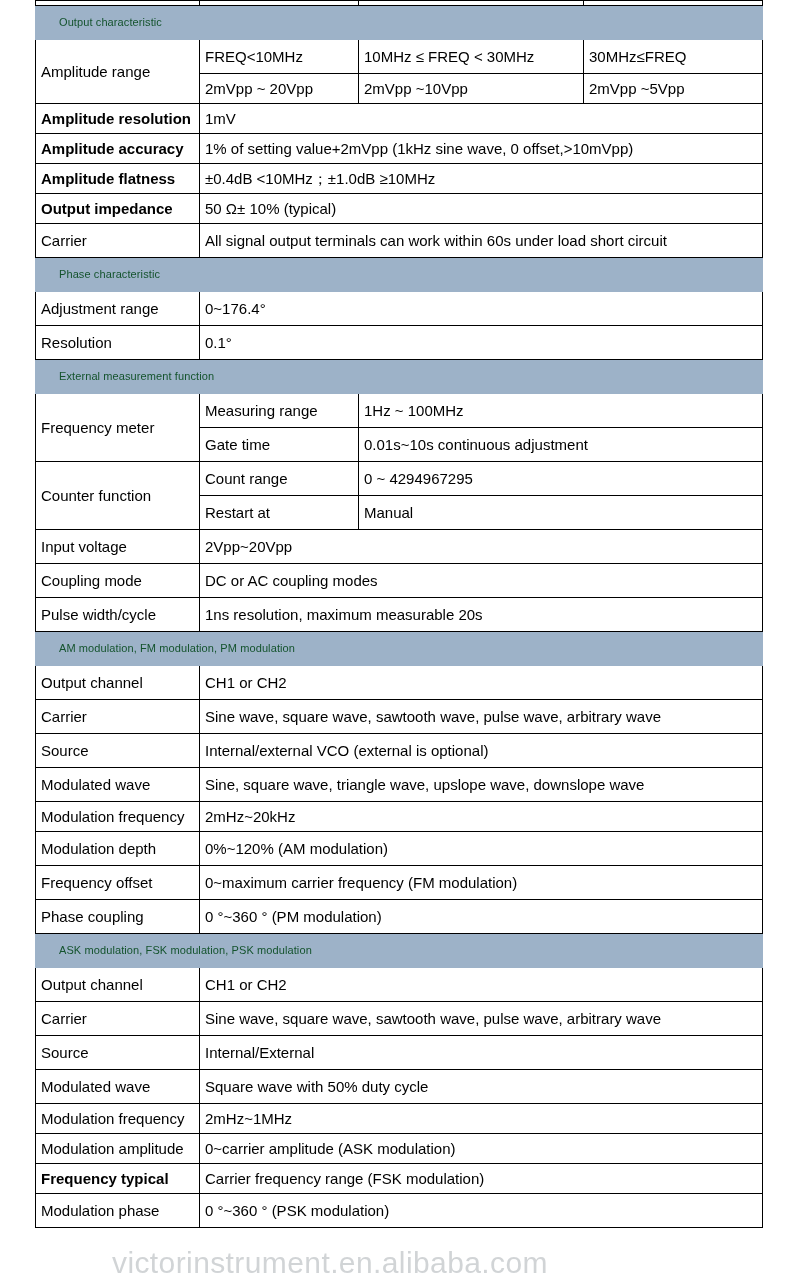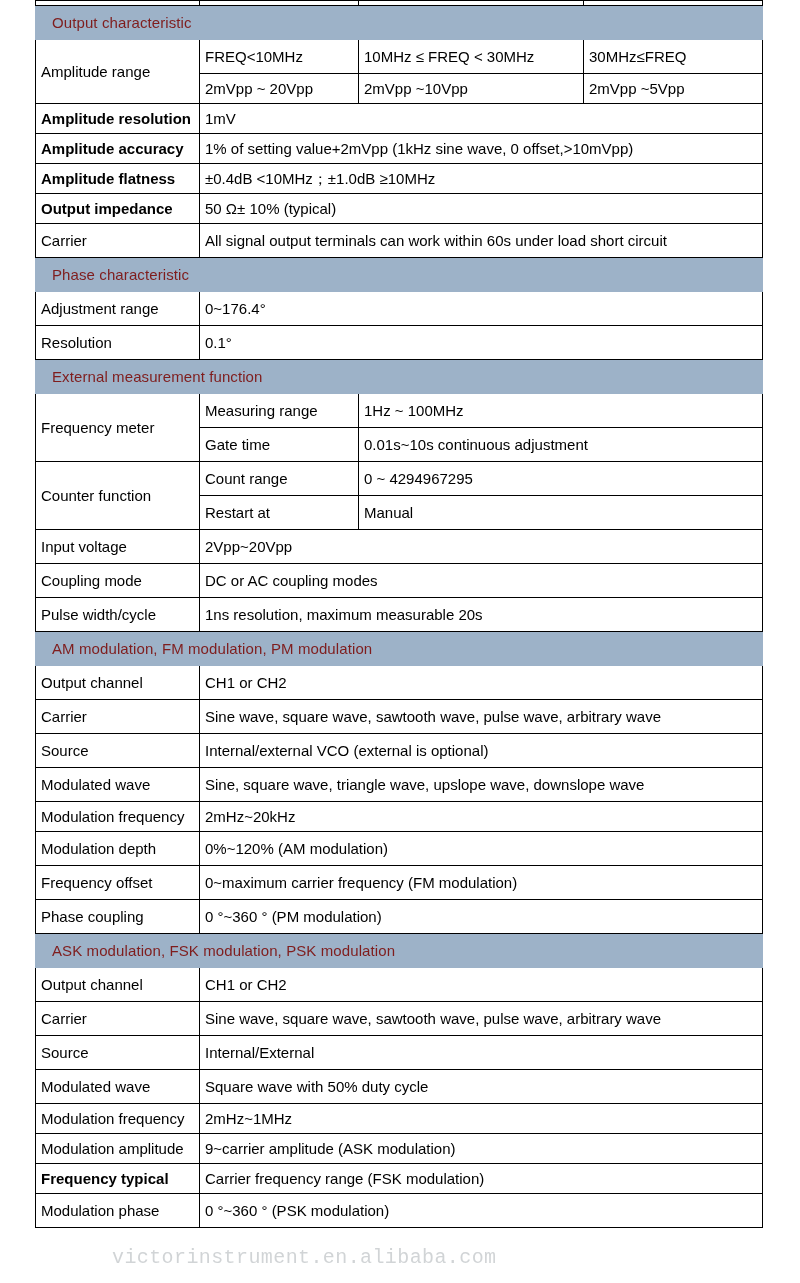--- a/index.html
+++ b/index.html
@@ -32,25 +32,25 @@
     background: #ffffff;
     font-size: 15px;
     line-height: 1.15;
     white-space: nowrap;
     overflow: hidden;
   }
 
   
   #spec-table tr.section td {
     background: #9db2c8;
-    color: #7f1d1d;
+    color: #14532d;
     border-color: #9db2c8;
-    font-size: 15px;
+    font-size: 11px;
     height: 33px;
-    padding-left: 16px;
+    padding-left: 23px;
     letter-spacing: 0.1px;
   }
 
   
   tr.clipped td {
     height: 4px;
     padding: 0;
     border-top: none;
   }
 
@@ -72,23 +72,23 @@
     font-size: 14px;
   }
 
   .r34 { height: 34px; }
   .r30 { height: 30px; }
 
   #watermark {
     position: absolute;
     left: 112px;
     top: 1246px;
-    font-size: 20px;
+    font-size: 30px;
     color: rgba(120, 128, 136, 0.34);
-    font-family: Liberation Mono, monospace;
+    font-family: Liberation Sans, sans-serif;
     letter-spacing: 0.4px;
     white-space: nowrap;
     pointer-events: none;
   }
 </style>
 </head>
 <body>
 
 <table id="spec-table">
   <colgroup>
@@ -245,21 +245,21 @@
     <tr class="r34">
       <td class="label">Modulated wave</td>
       <td class="val" colspan="3">Square wave with 50% duty cycle</td>
     </tr>
     <tr class="r30">
       <td class="label xs">Modulation frequency</td>
       <td class="val" colspan="3">2mHz~1MHz</td>
     </tr>
     <tr class="r30">
       <td class="label xs">Modulation amplitude</td>
-      <td class="val" colspan="3">9~carrier amplitude (ASK modulation)</td>
+      <td class="val" colspan="3">0~carrier amplitude (ASK modulation)</td>
     </tr>
     <tr class="r30">
       <td class="label sm">Frequency typical</td>
       <td class="val" colspan="3">Carrier frequency range (FSK modulation)</td>
     </tr>
     <tr class="r34">
       <td class="label">Modulation phase</td>
       <td class="val" colspan="3">0 °~360 ° (PSK modulation)</td>
     </tr>
 

